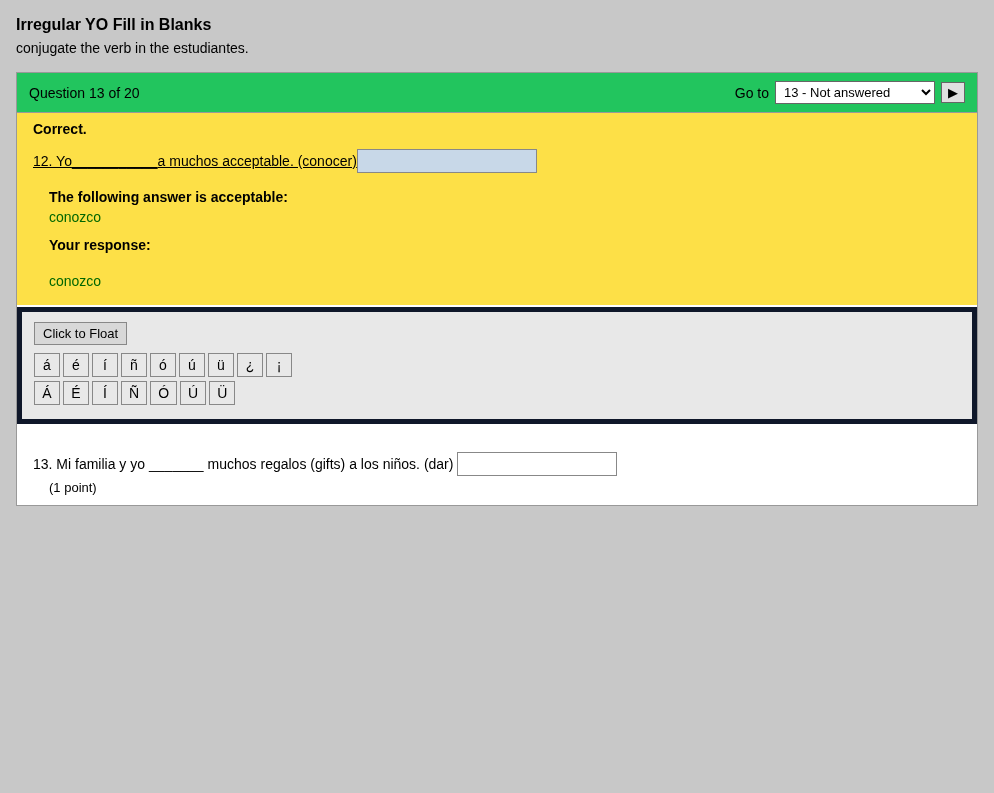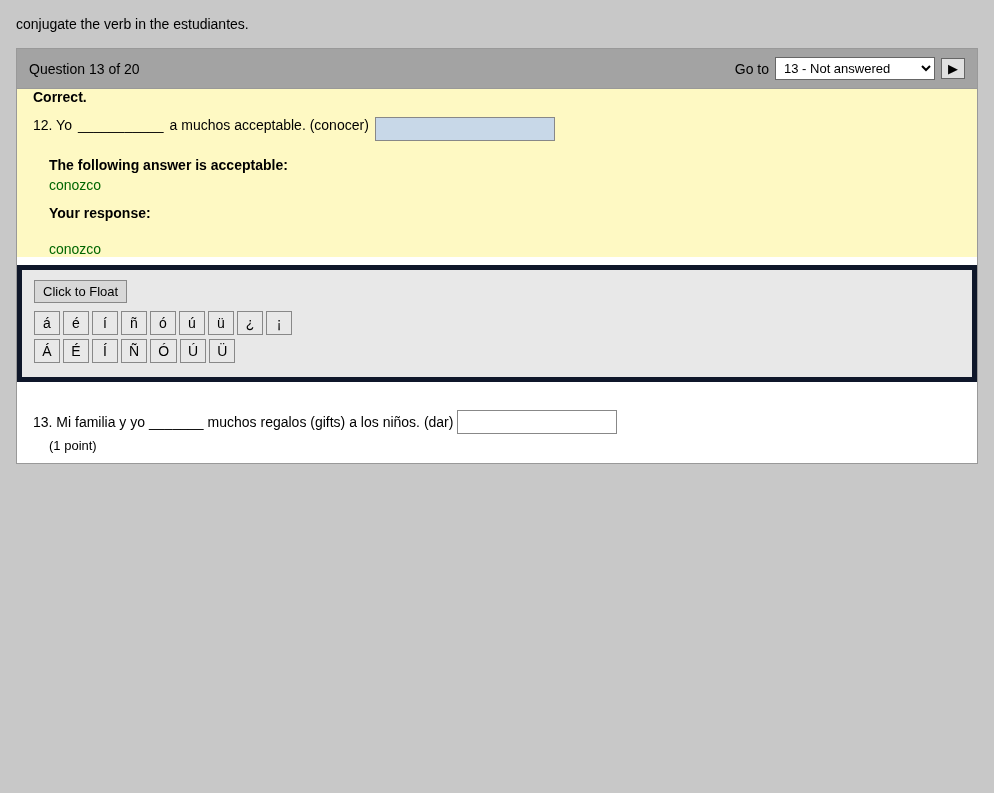--- a/index.html
+++ b/index.html
@@ -27,21 +27,21 @@
       font-size: 14px;
       margin-bottom: 16px;
     }
 
     .quiz-container {
       border: 1px solid #999;
       background: #fff;
     }
 
     .quiz-header {
-      background: #a3a3a3;
+      background: #22c55e;
       padding: 8px 12px;
       display: flex;
       align-items: center;
       justify-content: space-between;
       border-bottom: 1px solid #999;
     }
 
     .quiz-header-left {
       font-size: 14px;
       color: #000;
@@ -69,36 +69,36 @@
 
     .go-to-btn {
       padding: 2px 6px;
       border: 1px solid #666;
       background: #e0e0e0;
       cursor: pointer;
       font-size: 13px;
     }
 
     .quiz-body {
-      background: #fef9c3;
-      padding: 0 16px;
+      background: #fde047;
+      padding: 8px 16px;
     }
 
     .correct-label {
       font-weight: bold;
       margin-bottom: 12px;
       font-size: 14px;
     }
 
     .question-row {
       display: flex;
-      align-items: flex-start;
-      gap: 6px;
+      align-items: center;
       margin-bottom: 16px;
       font-size: 14px;
+      text-decoration: underline;
     }
 
     .answer-input {
       border: 1px solid #888;
       padding: 3px 6px;
       font-size: 14px;
       width: 180px;
       background: #c8d8e8;
     }
 
@@ -189,20 +189,21 @@
       color: #000000;
       font-size: 13px;
       margin-top: 4px;
       margin-left: 16px;
     }
   </style>
 </head>
 <body>
 
 <div class="page-wrapper">
+  <div class="page-title">Irregular YO Fill in Blanks</div>
   <div class="page-subtitle">conjugate the verb in the estudiantes.</div>
 
   <div class="quiz-container">
 
     <div class="quiz-header">
       <div class="quiz-header-left">Question 13 of 20</div>
       <div class="quiz-header-right">
         <span class="go-to-label">Go to</span>
         <select class="go-to-select">
           <option>13 - Not answered</option>

